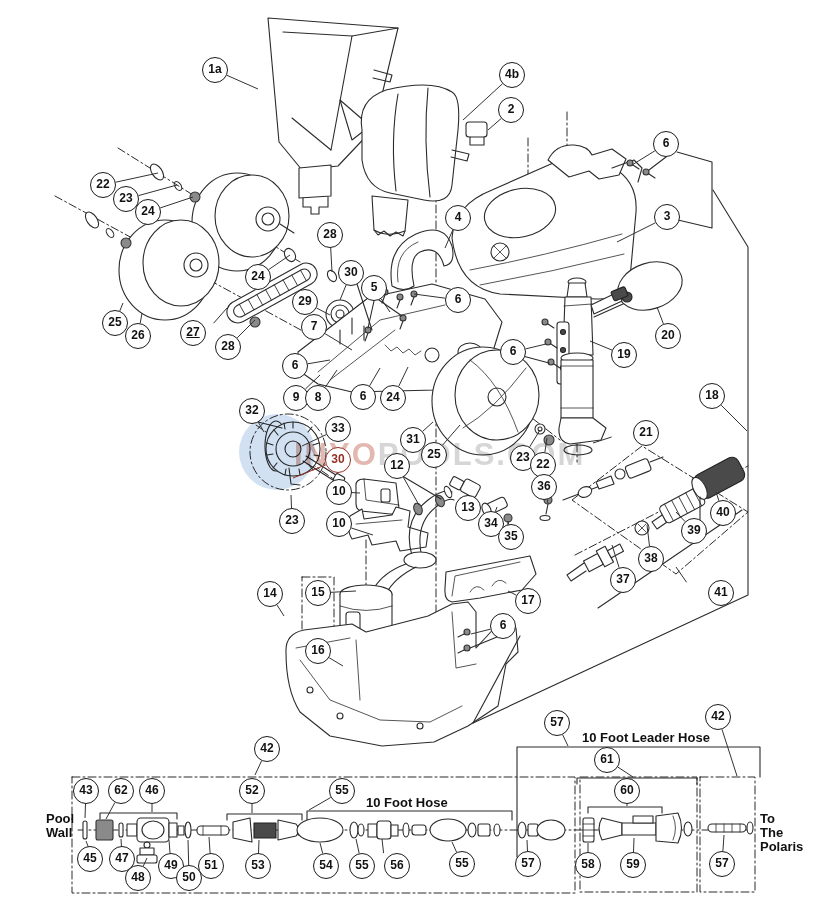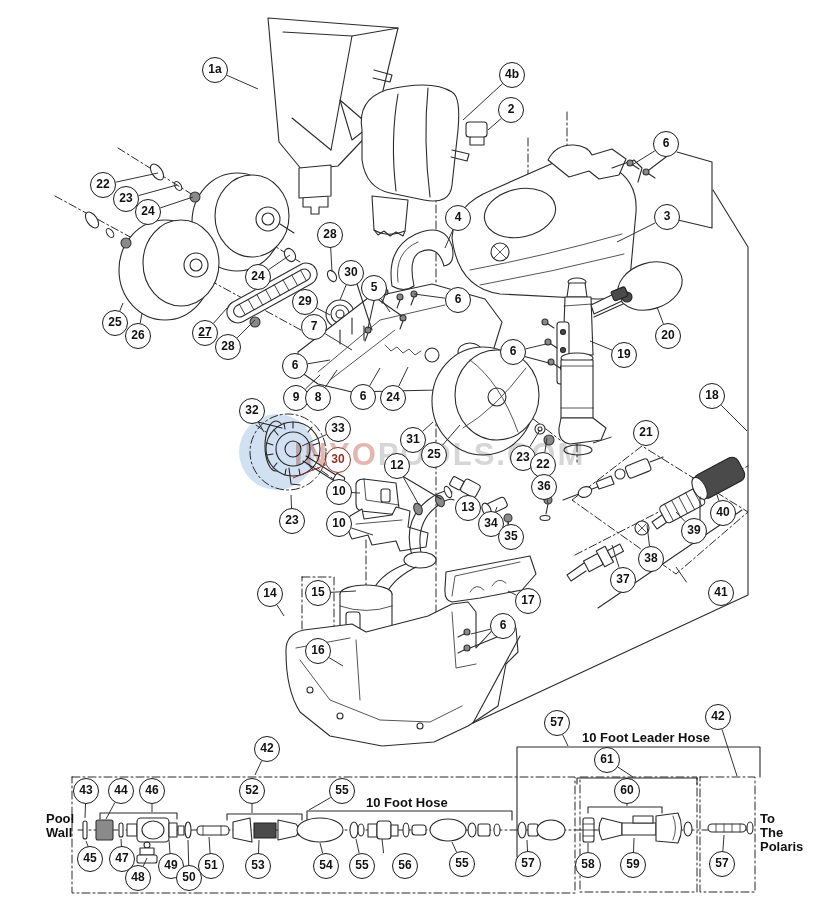--- a/index.html
+++ b/index.html
@@ -477,21 +477,21 @@
       <div class="callout" style="left: 653px; top: 131px;">6</div>
       <div class="callout" style="left: 654px; top: 204px;">3</div>
       <div class="callout" style="left: 445px; top: 205px;">4</div>
       <div class="callout" style="left: 317px; top: 222px;">28</div>
       <div class="callout" style="left: 90px; top: 172px;">22</div>
       <div class="callout" style="left: 113px; top: 186px;">23</div>
       <div class="callout" style="left: 135px; top: 199px;">24</div>
       <div class="callout" style="left: 245px; top: 264px;">24</div>
       <div class="callout" style="left: 102px; top: 310px;">25</div>
       <div class="callout" style="left: 125px; top: 323px;">26</div>
-      <div class="callout" style="left: 192px; top: 320px; text-decoration: underline;">27</div>
+      <div class="callout" style="left: 180px; top: 320px; text-decoration: underline;">27</div>
       <div class="callout" style="left: 215px; top: 334px;">28</div>
       <div class="callout" style="left: 338px; top: 260px;">30</div>
       <div class="callout" style="left: 292px; top: 289px;">29</div>
       <div class="callout" style="left: 301px; top: 314px;">7</div>
       <div class="callout" style="left: 282px; top: 353px;">6</div>
       <div class="callout" style="left: 283px; top: 385px;">9</div>
       <div class="callout" style="left: 305px; top: 385px;">8</div>
       <div class="callout" style="left: 350px; top: 384px;">6</div>
       <div class="callout" style="left: 380px; top: 385px;">24</div>
       <div class="callout" style="left: 361px; top: 275px;">5</div>
@@ -525,34 +525,34 @@
       <div class="callout" style="left: 638px; top: 546px;">38</div>
       <div class="callout" style="left: 681px; top: 518px;">39</div>
       <div class="callout" style="left: 710px; top: 500px;">40</div>
       <div class="callout" style="left: 708px; top: 580px;">41</div>
       <div class="callout" style="left: 544px; top: 710px;">57</div>
       <div class="callout" style="left: 254px; top: 736px;">42</div>
       <div class="callout" style="left: 705px; top: 704px;">42</div>
       <div class="callout" style="left: 594px; top: 747px;">61</div>
       <div class="callout" style="left: 614px; top: 778px;">60</div>
       <div class="callout" style="left: 73px; top: 778px;">43</div>
-      <div class="callout" style="left: 108px; top: 778px;">44</div>
+      <div class="callout" style="left: 108px; top: 778px;">62</div>
       <div class="callout" style="left: 139px; top: 778px;">46</div>
       <div class="callout" style="left: 239px; top: 778px;">52</div>
       <div class="callout" style="left: 329px; top: 778px;">55</div>
       <div class="callout" style="left: 77px; top: 846px;">45</div>
       <div class="callout" style="left: 109px; top: 846px;">47</div>
       <div class="callout" style="left: 125px; top: 865px;">48</div>
       <div class="callout" style="left: 158px; top: 853px;">49</div>
       <div class="callout" style="left: 176px; top: 865px;">50</div>
       <div class="callout" style="left: 198px; top: 853px;">51</div>
       <div class="callout" style="left: 245px; top: 853px;">53</div>
       <div class="callout" style="left: 313px; top: 853px;">54</div>
       <div class="callout" style="left: 349px; top: 853px;">55</div>
-      <div class="callout" style="left: 392px; top: 853px;">56</div>
+      <div class="callout" style="left: 384px; top: 853px;">56</div>
       <div class="callout" style="left: 449px; top: 851px;">55</div>
       <div class="callout" style="left: 515px; top: 851px;">57</div>
       <div class="callout" style="left: 575px; top: 852px;">58</div>
       <div class="callout" style="left: 620px; top: 852px;">59</div>
       <div class="callout" style="left: 709px; top: 851px;">57</div>
     </div>
 
   <div class="lbl" style="left:46px;top:812px">Pool
 Wall</div>
   <div class="lbl" style="left:760px;top:812px">To

